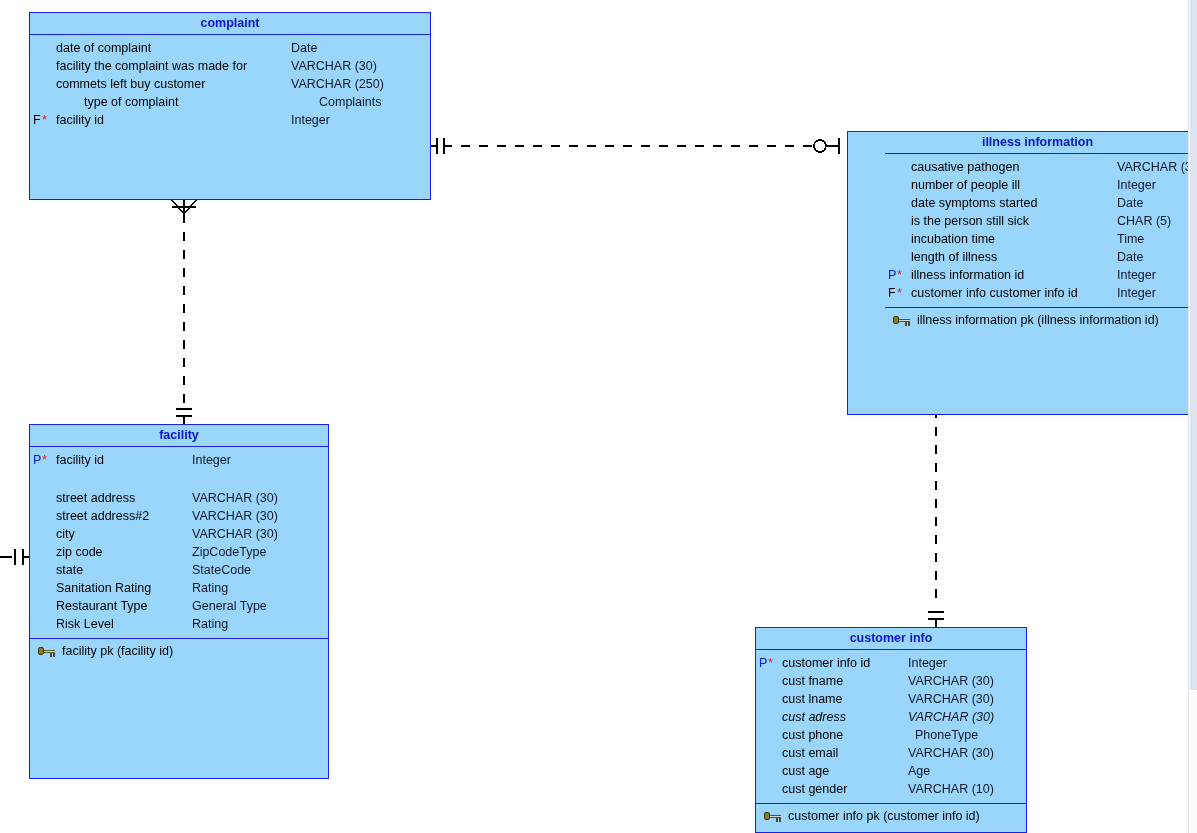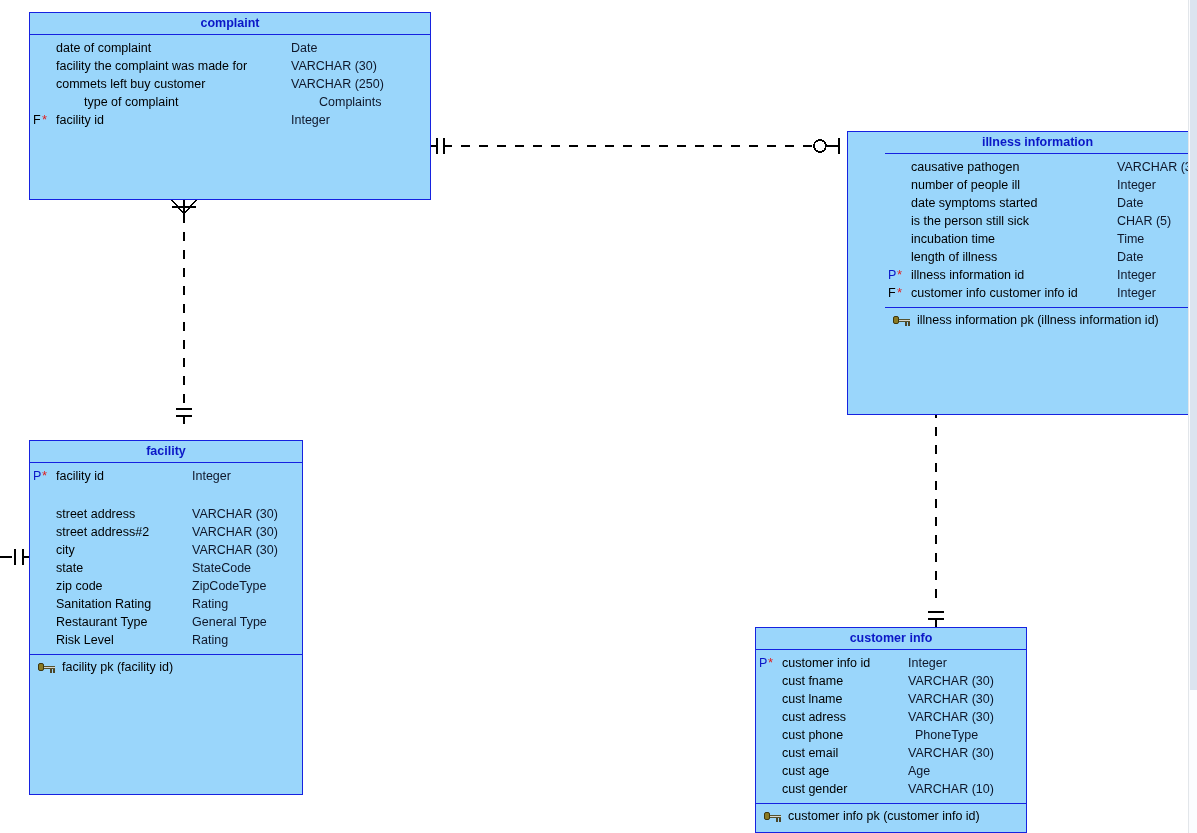--- a/index.html
+++ b/index.html
@@ -300,21 +300,21 @@
       <span class="key-icon">
         <i class="bow"></i>
           <i class="shaft"></i>
           <i class="t1"></i>
           <i class="t2"></i>
       </span>
       <span>illness information pk (illness information id)</span>
     </div>
   </div>
 
-  <div class="entity" id="ent-facility" style="left:29px; top:440px; width:274px; height:355px;">
+  <div class="entity" id="ent-facility" style="left:29px; top:424px; width:300px; height:355px;">
     <div class="title">facility</div>
     <div class="attrs">
         <div class="attr-row" style="position: relative;">
           <span class="keycol pk">P</span>
           <span class="star">*</span>
           <span class="aname">facility id</span>
           <span class="atype" style="left: 162px;">Integer</span>
         </div>
         <div class="attr-row" style="position: relative; margin-top: 20px;">
           <span class="keycol fk"></span>
@@ -330,28 +330,28 @@
         </div>
         <div class="attr-row" style="position: relative;">
           <span class="keycol fk"></span>
           <span class="star"></span>
           <span class="aname">city</span>
           <span class="atype" style="left: 162px;">VARCHAR (30)</span>
         </div>
         <div class="attr-row" style="position: relative;">
           <span class="keycol fk"></span>
           <span class="star"></span>
+          <span class="aname">zip code</span>
+          <span class="atype" style="left: 162px;">ZipCodeType</span>
+        </div>
+        <div class="attr-row" style="position: relative;">
+          <span class="keycol fk"></span>
+          <span class="star"></span>
           <span class="aname">state</span>
           <span class="atype" style="left: 162px;">StateCode</span>
-        </div>
-        <div class="attr-row" style="position: relative;">
-          <span class="keycol fk"></span>
-          <span class="star"></span>
-          <span class="aname">zip code</span>
-          <span class="atype" style="left: 162px;">ZipCodeType</span>
         </div>
         <div class="attr-row" style="position: relative;">
           <span class="keycol fk"></span>
           <span class="star"></span>
           <span class="aname">Sanitation Rating</span>
           <span class="atype" style="left: 162px;">Rating</span>
         </div>
         <div class="attr-row" style="position: relative;">
           <span class="keycol fk"></span>
           <span class="star"></span>
@@ -390,21 +390,21 @@
           <span class="star"></span>
           <span class="aname">cust fname</span>
           <span class="atype" style="left: 152px;">VARCHAR (30)</span>
         </div>
         <div class="attr-row" style="position: relative;">
           <span class="keycol fk"></span>
           <span class="star"></span>
           <span class="aname">cust lname</span>
           <span class="atype" style="left: 152px;">VARCHAR (30)</span>
         </div>
-        <div class="attr-row" style="position: relative;">
+        <div class="attr-row" style="position: relative; font-style: italic;">
           <span class="keycol fk"></span>
           <span class="star"></span>
           <span class="aname">cust adress</span>
           <span class="atype" style="left: 152px;">VARCHAR (30)</span>
         </div>
         <div class="attr-row" style="position: relative;">
           <span class="keycol fk"></span>
           <span class="star"></span>
           <span class="aname">cust phone</span>
           <span class="atype" style="left: 152px; margin-left: 7px;">PhoneType</span>

